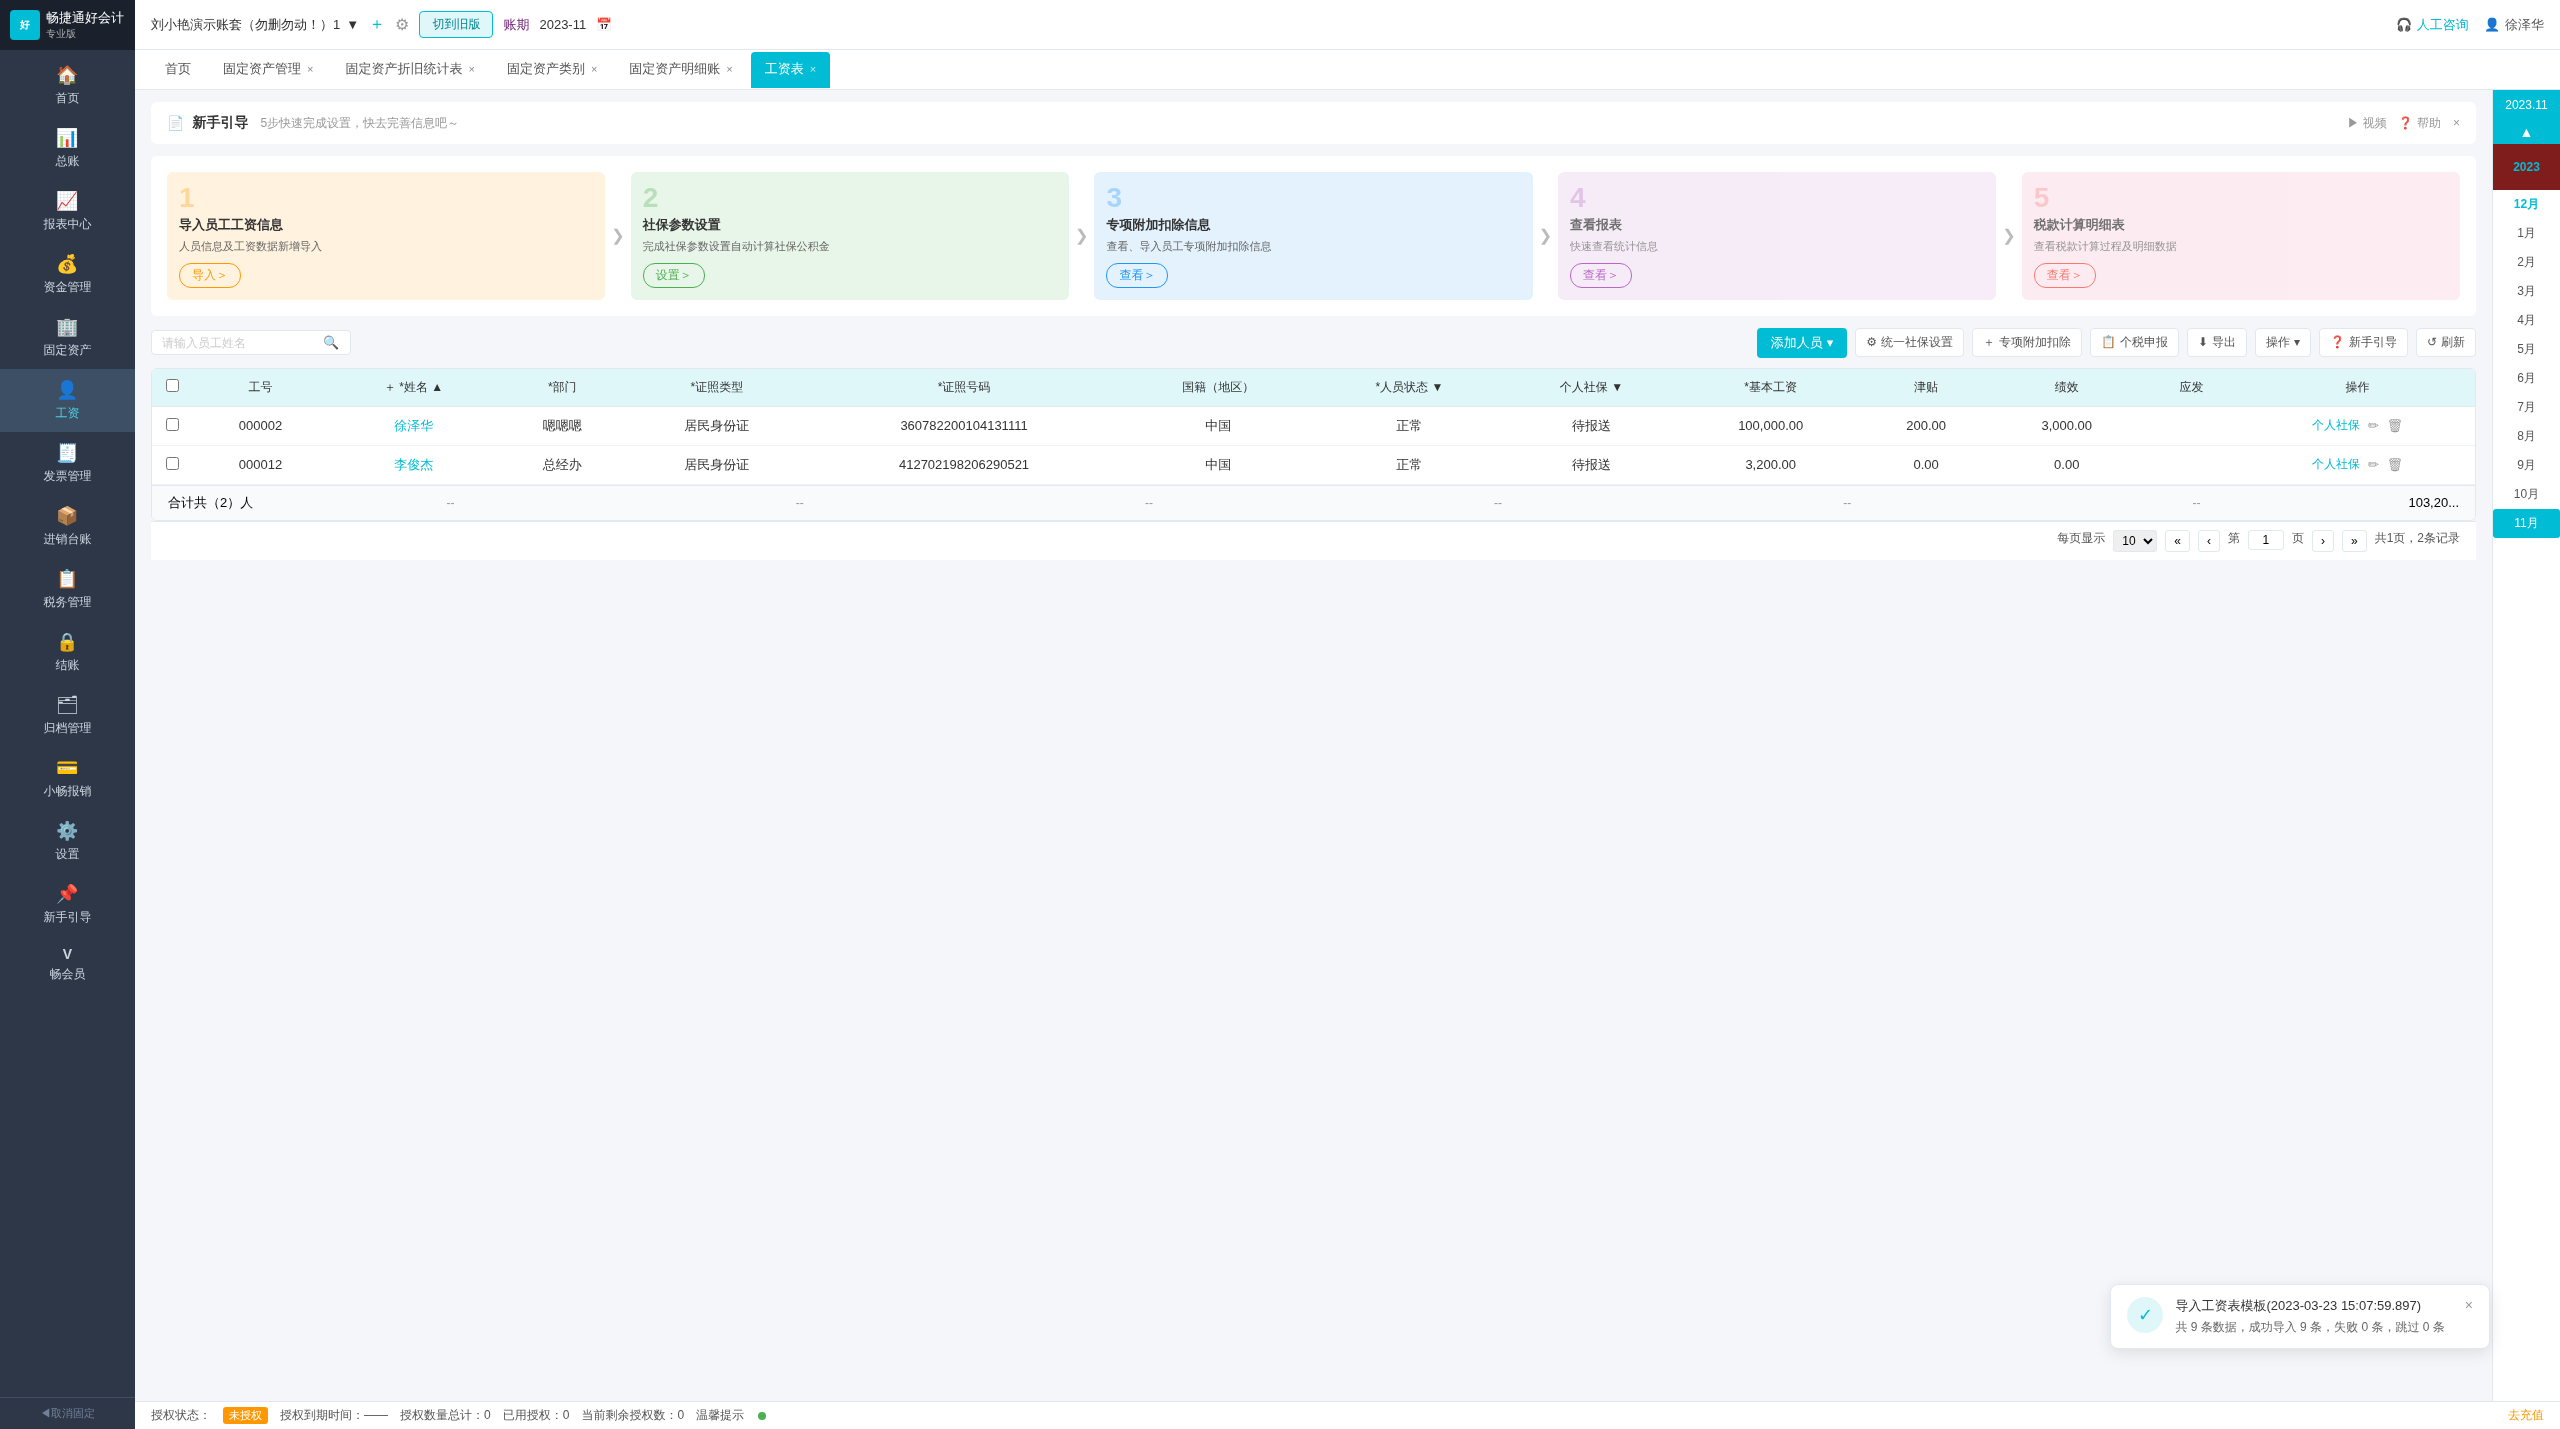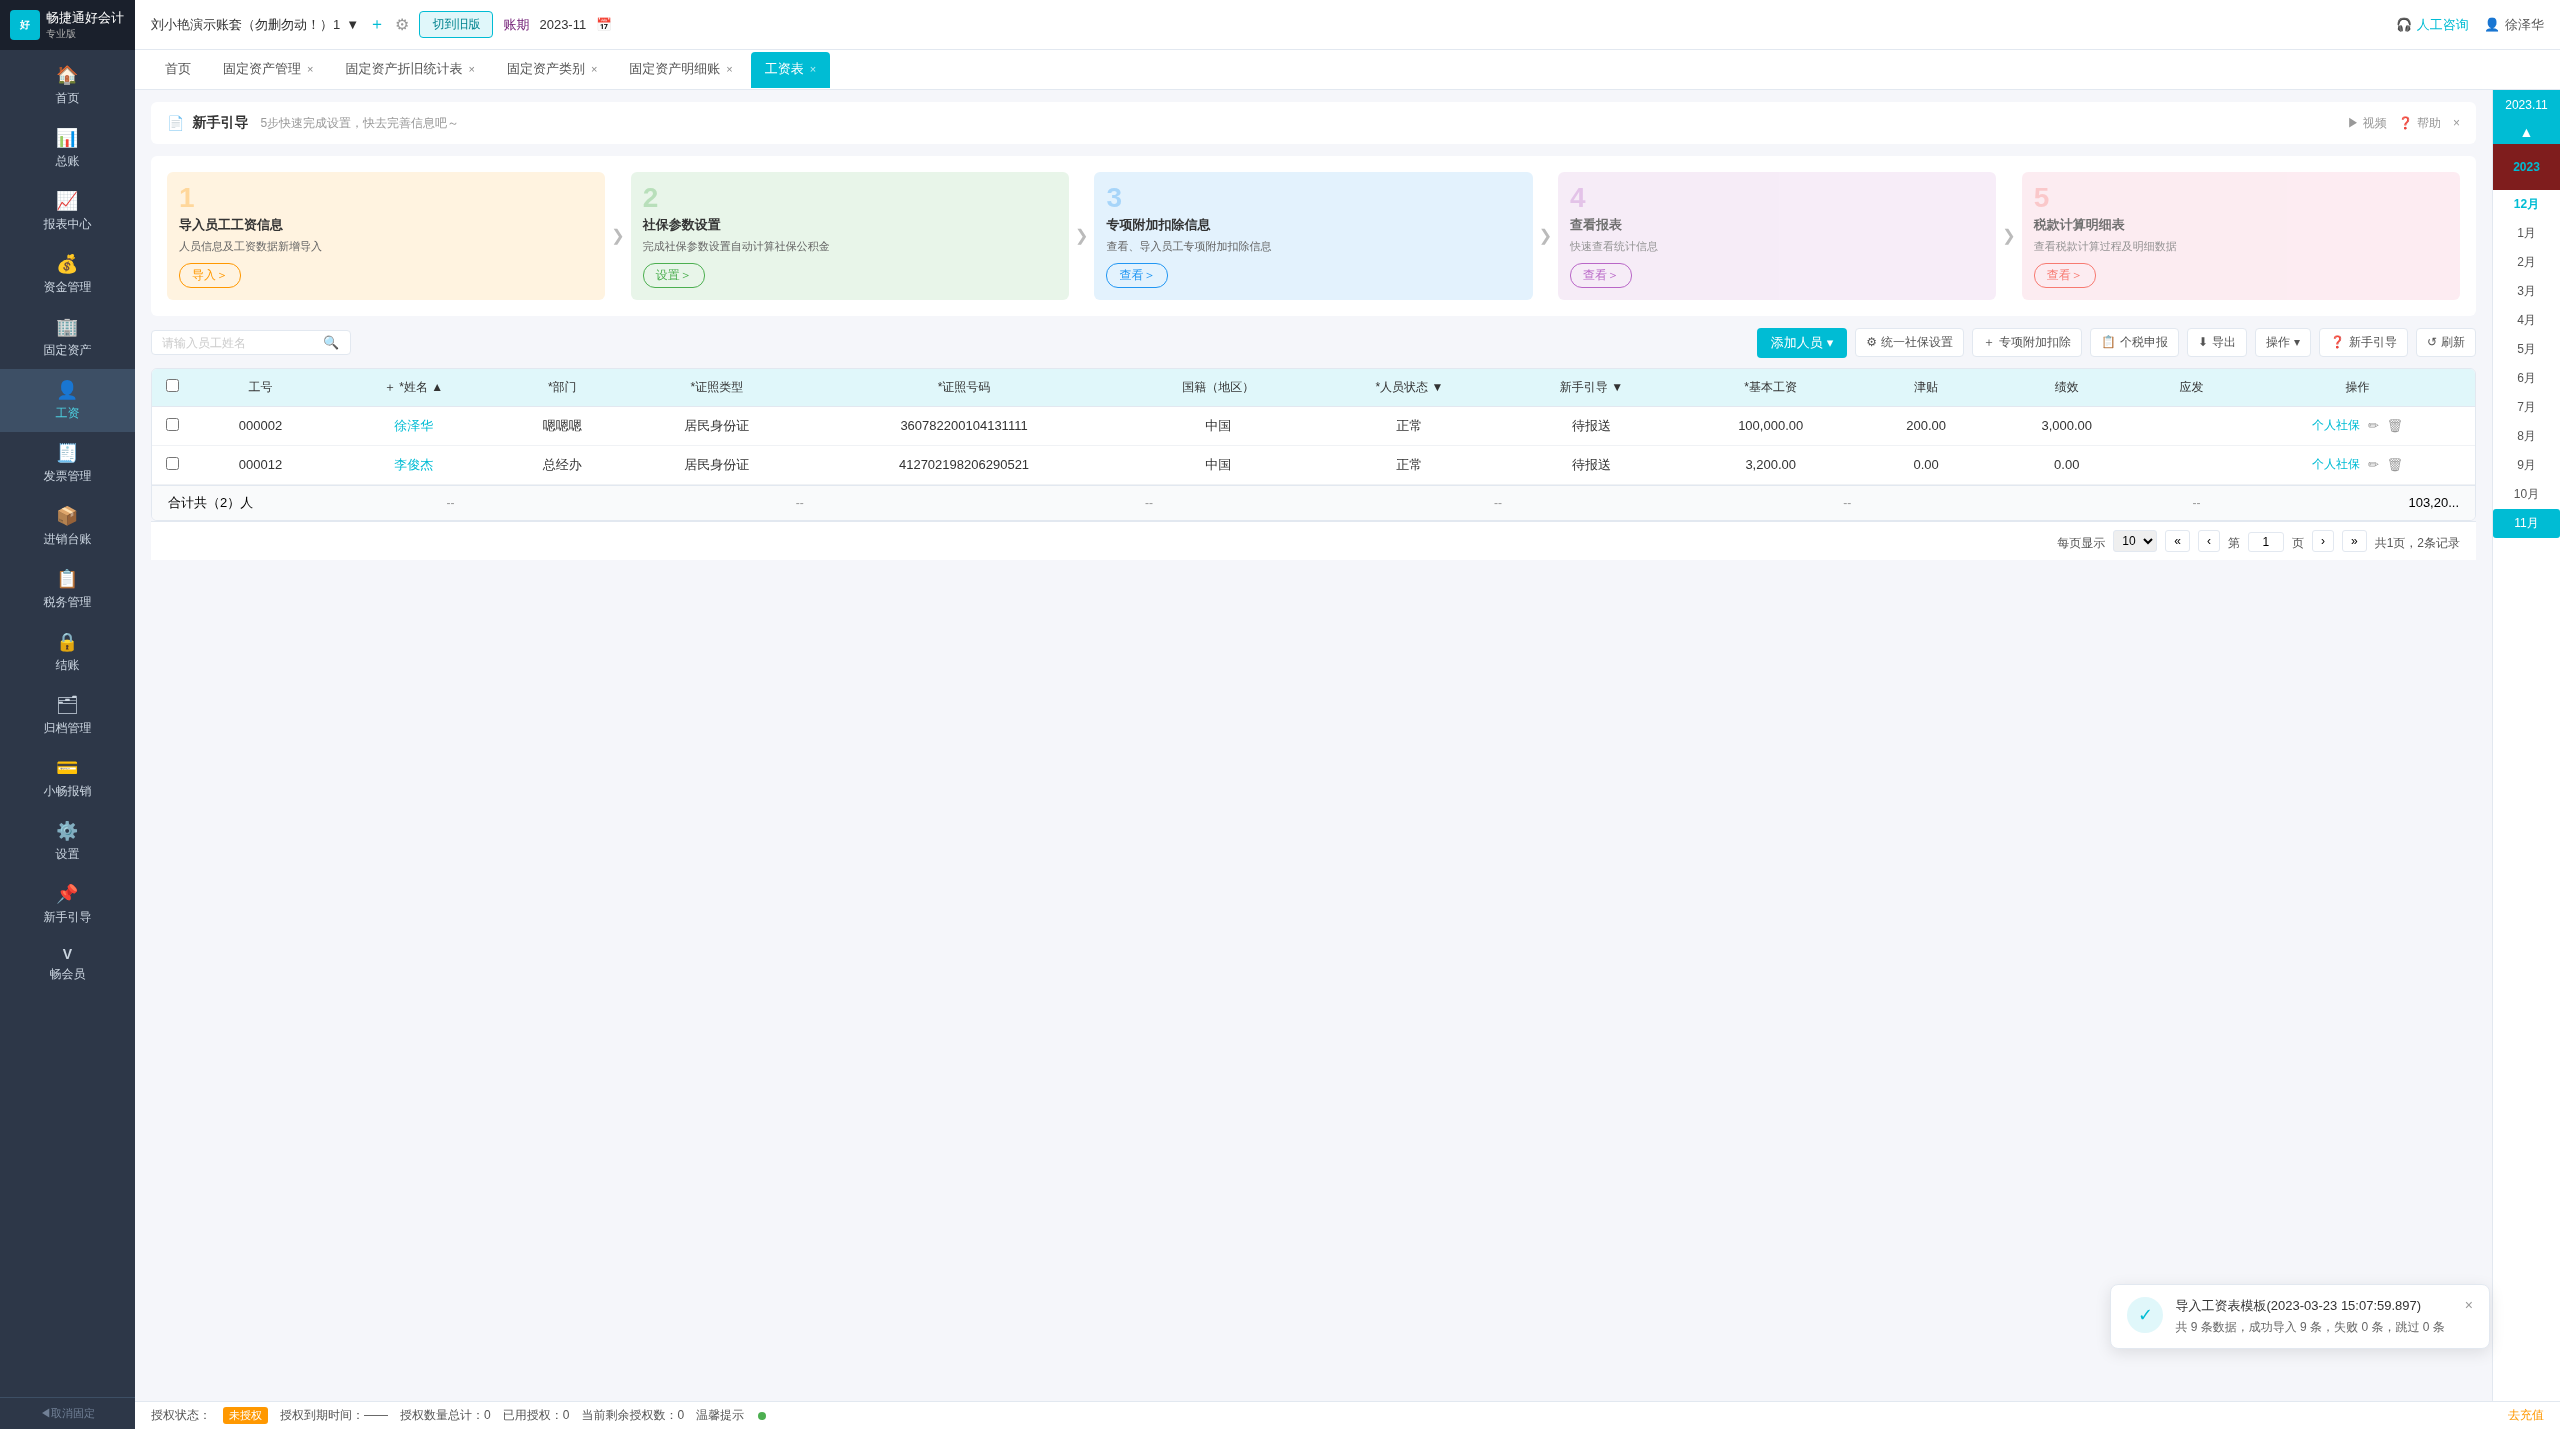--- a/index.html
+++ b/index.html
@@ -332,21 +332,21 @@
       gap: 16px;
     }
     .footer-dashes { color: #999; font-size: 12px; }
 
     
     .pagination-bar {
       background: white;
       border-top: 1px solid #e2e8f0;
       padding: 8px 16px;
       display: flex;
-      align-items: flex-end;
+      align-items: flex-start;
       justify-content: flex-end;
       gap: 8px;
       font-size: 12px;
       color: #555;
     }
     .page-btn {
       padding: 3px 8px;
       border: 1px solid #e2e8f0;
       border-radius: 3px;
       background: white;
@@ -721,21 +721,21 @@
               <th class="checkbox-col">
                 <input type="checkbox" style="">
               </th>
               <th>工号</th>
               <th>＋ *姓名 ▲</th>
               <th>*部门</th>
               <th>*证照类型</th>
               <th>*证照号码</th>
               <th>国籍（地区）</th>
               <th>*人员状态 ▼</th>
-              <th>新手引导 ▼</th>
+              <th>个人社保 ▼</th>
               <th>*基本工资</th>
               <th>津贴</th>
               <th>绩效</th>
               <th>应发</th>
               <th>操作</th>
             </tr>
           </thead>
           <tbody>
             <tr>
               <td class="checkbox-col"><input type="checkbox" style=""></td>

